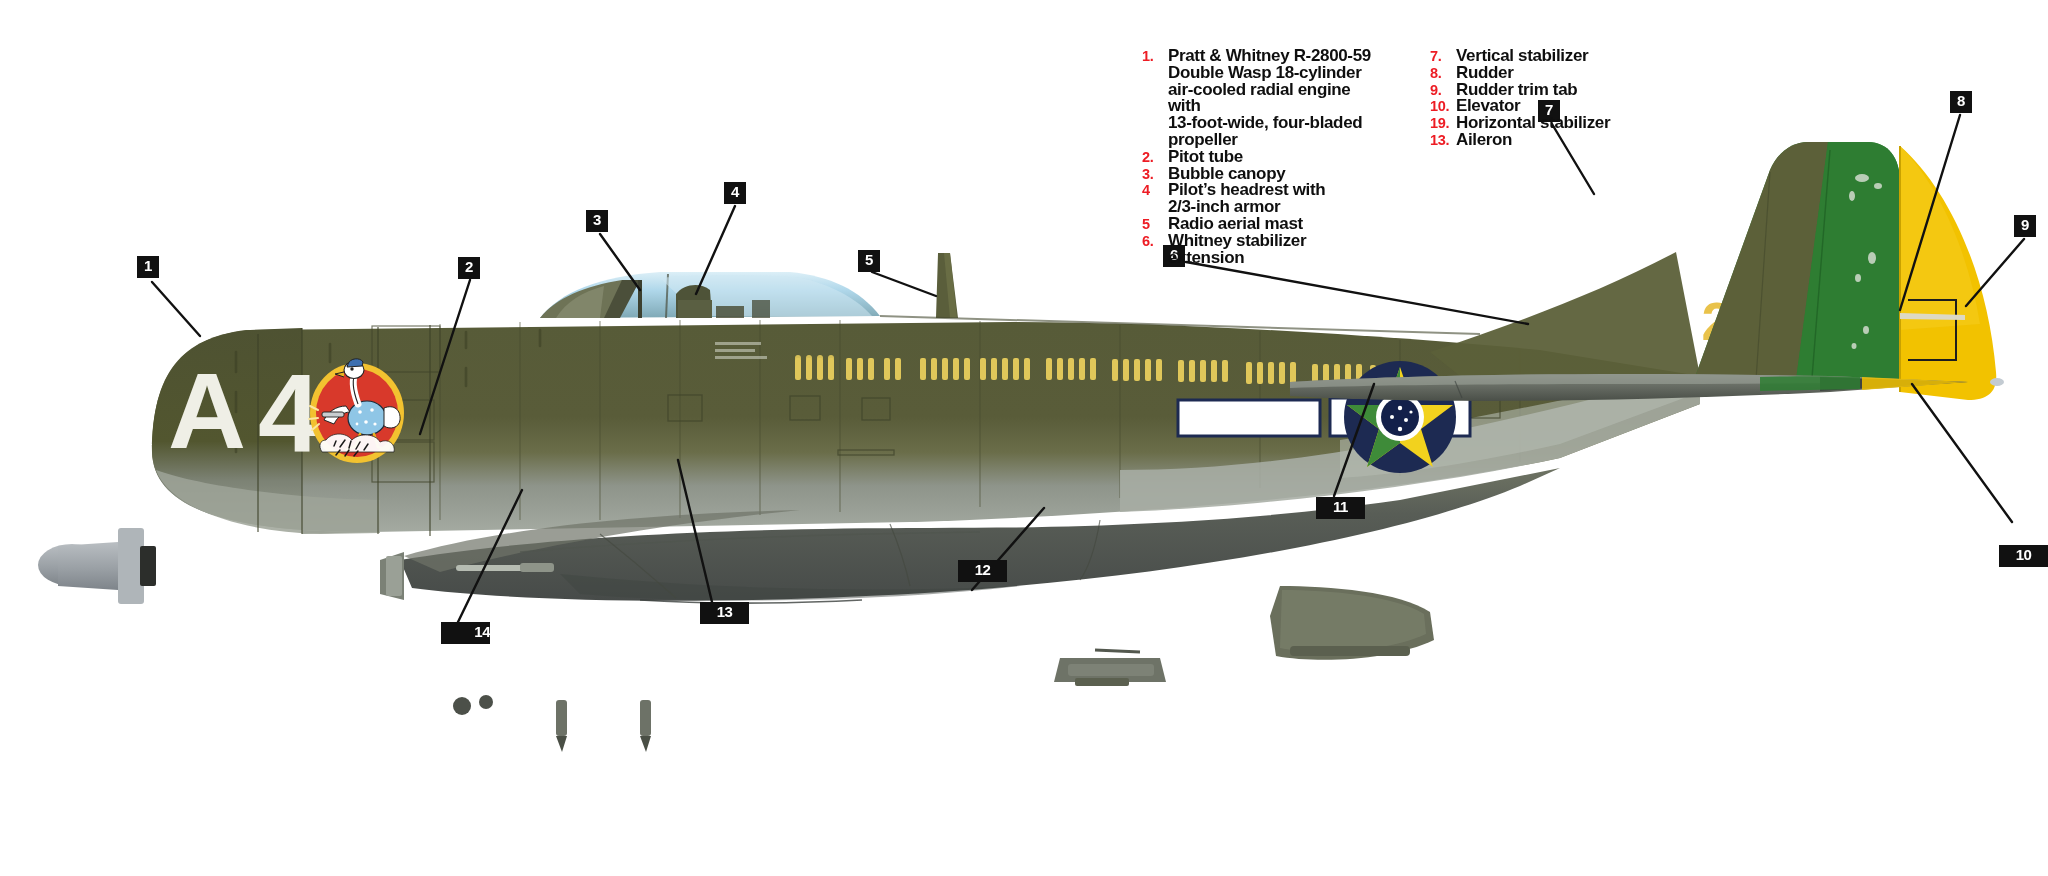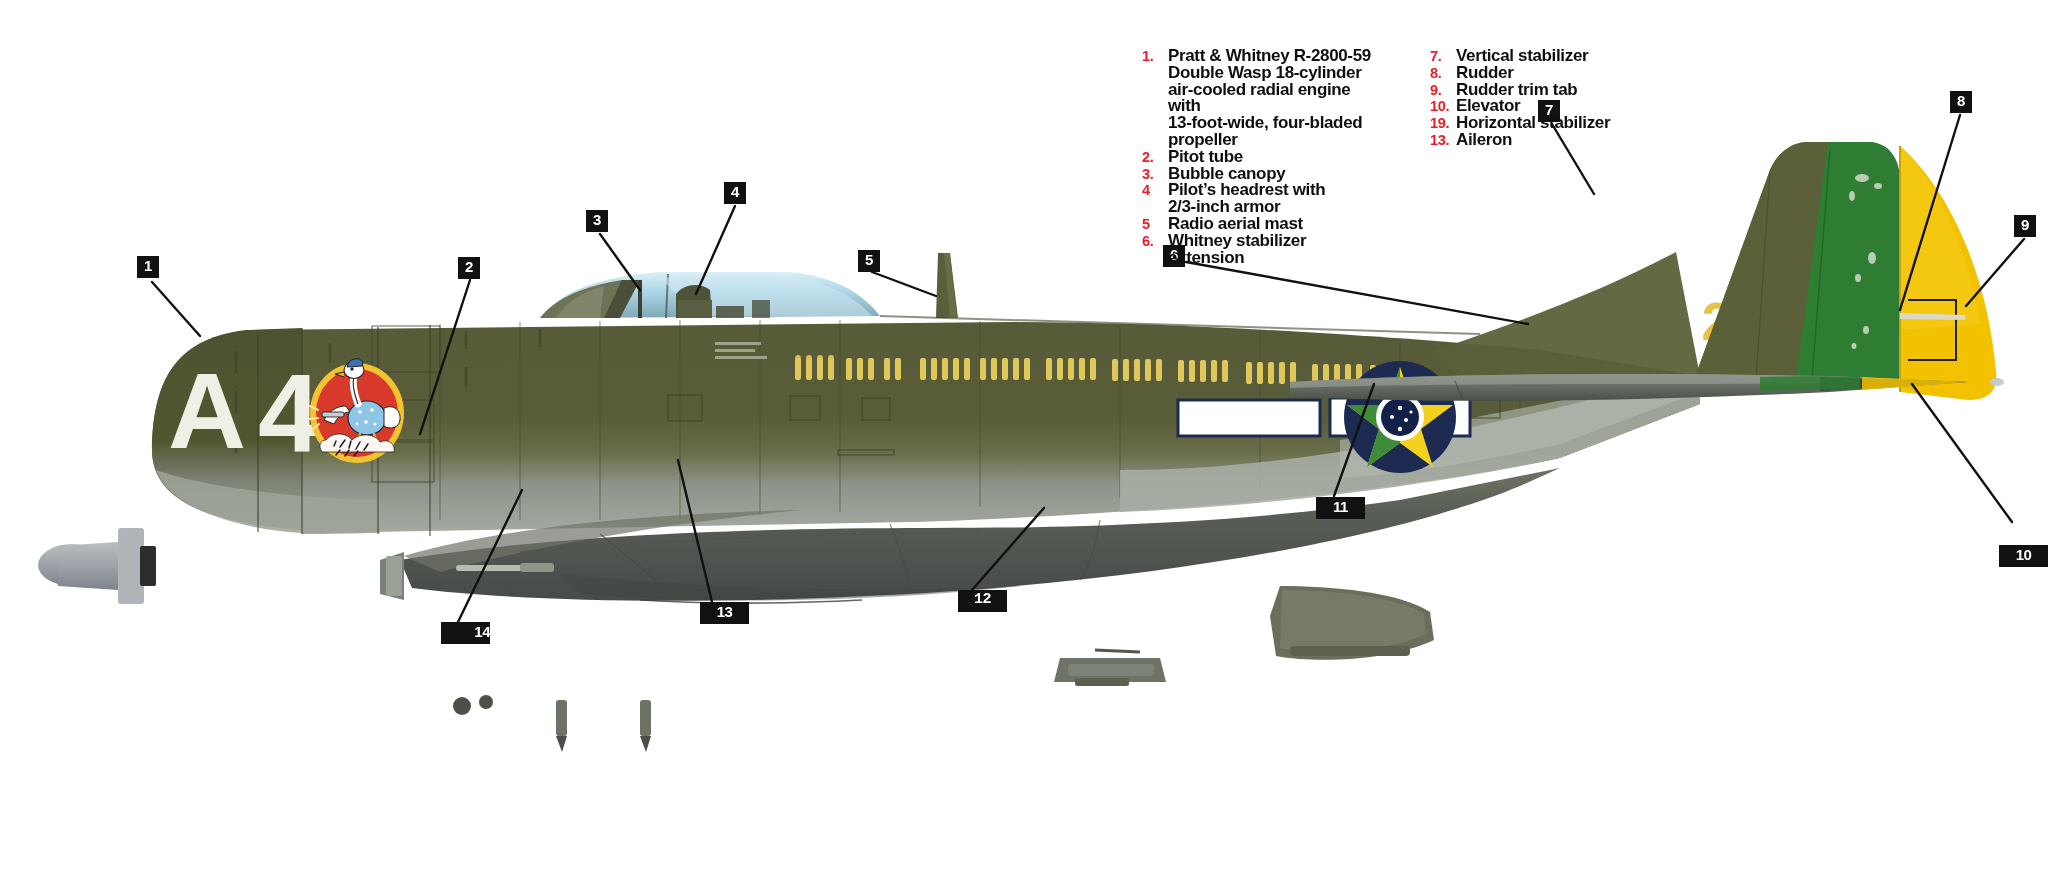--- a/index.html
+++ b/index.html
@@ -445,21 +445,21 @@
     <div class="chip" style="left:458px;top:257px;">2</div>
     <div class="chip" style="left:586px;top:210px;">3</div>
     <div class="chip" style="left:724px;top:182px;">4</div>
     <div class="chip" style="left:858px;top:250px;">5</div>
     <div class="chip" style="left:1163px;top:245px;">6</div>
     <div class="chip" style="left:1538px;top:100px;">7</div>
     <div class="chip" style="left:1950px;top:91px;">8</div>
     <div class="chip" style="left:2014px;top:215px;">9</div>
     <div class="chip wide" style="left:1999px;top:525px;margin-top:20px;">10</div>
     <div class="chip wide" style="left:1316px;top:497px;">11</div>
-    <div class="chip wide" style="left:958px;top:590px;font-family:Liberation Mono, monospace;">12</div>
+    <div class="chip wide" style="left:958px;top:560px;">12</div>
     <div class="chip wide" style="left:700px;top:602px;">13</div>
     <div class="chip wide" style="left:441px;top:622px;text-align:right;">14</div>
   </div>
 
   <div class="legend">
 
     <div class="legend-col left">
       <div class="leg-item">
         <span class="leg-num">1.</span>
         <span class="leg-txt">Pratt &amp; Whitney R-2800-59

